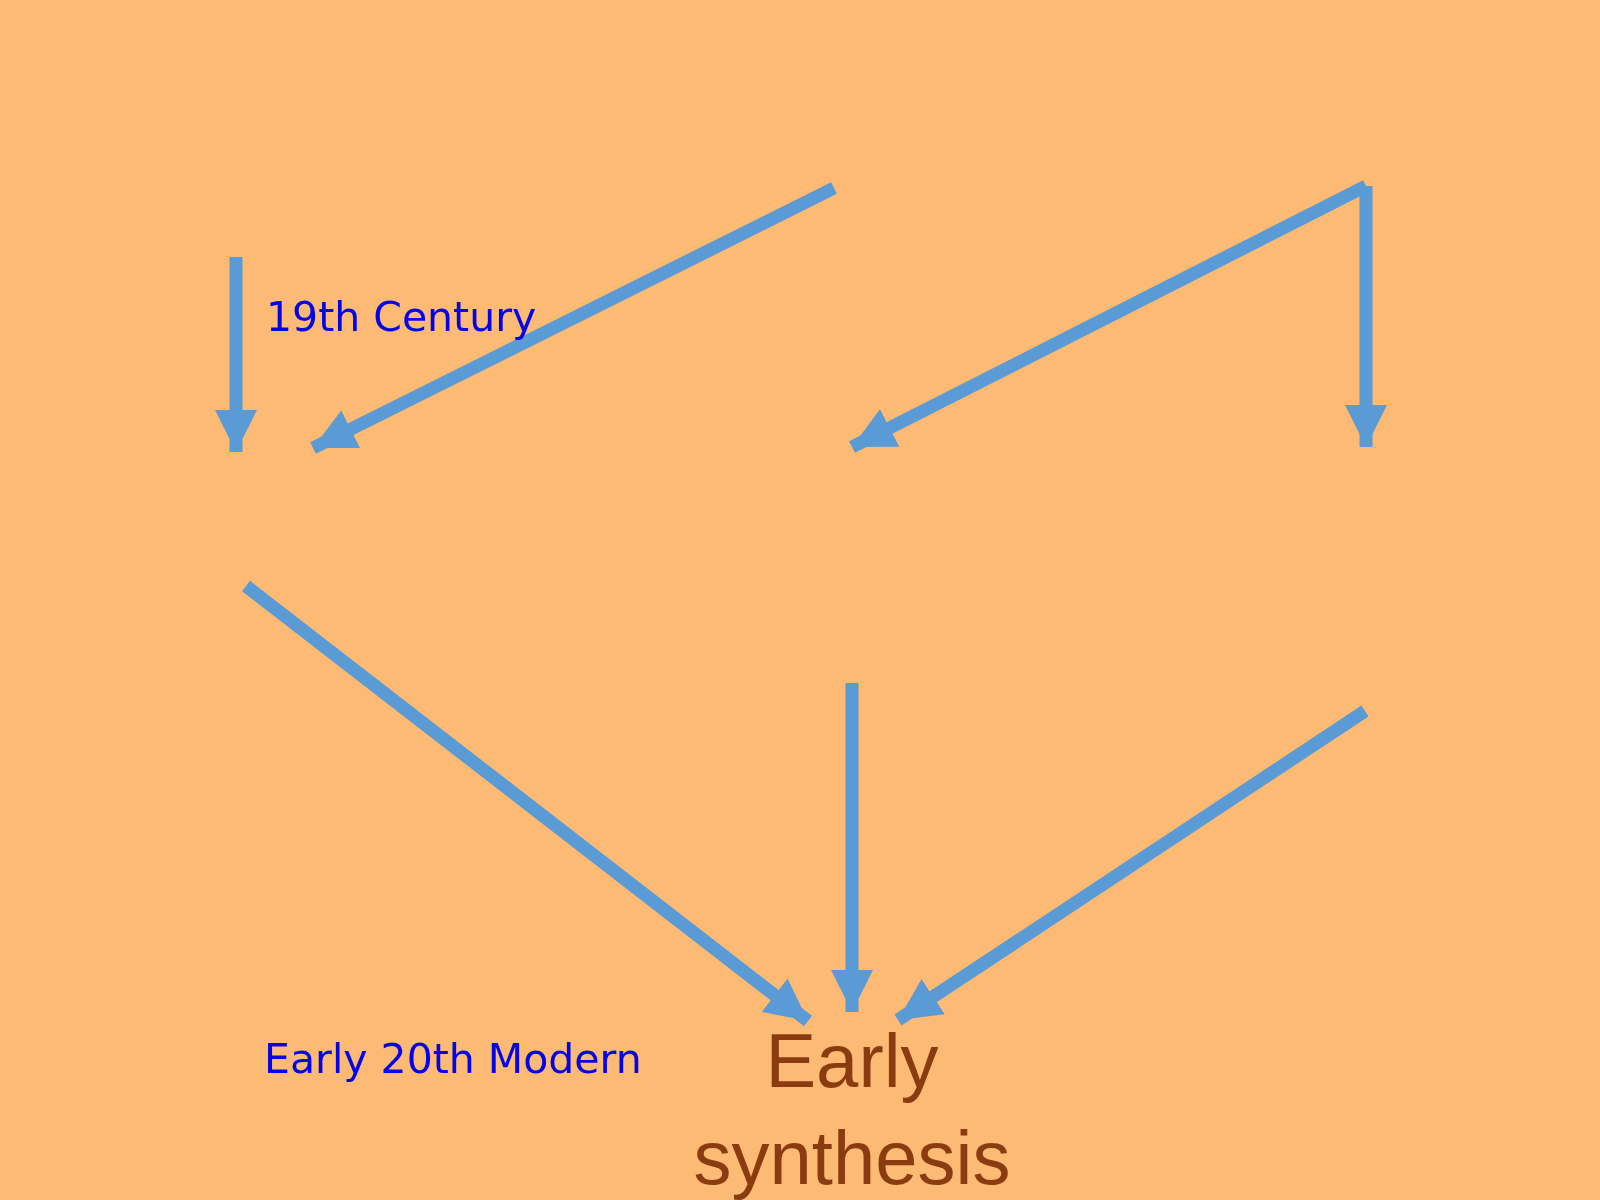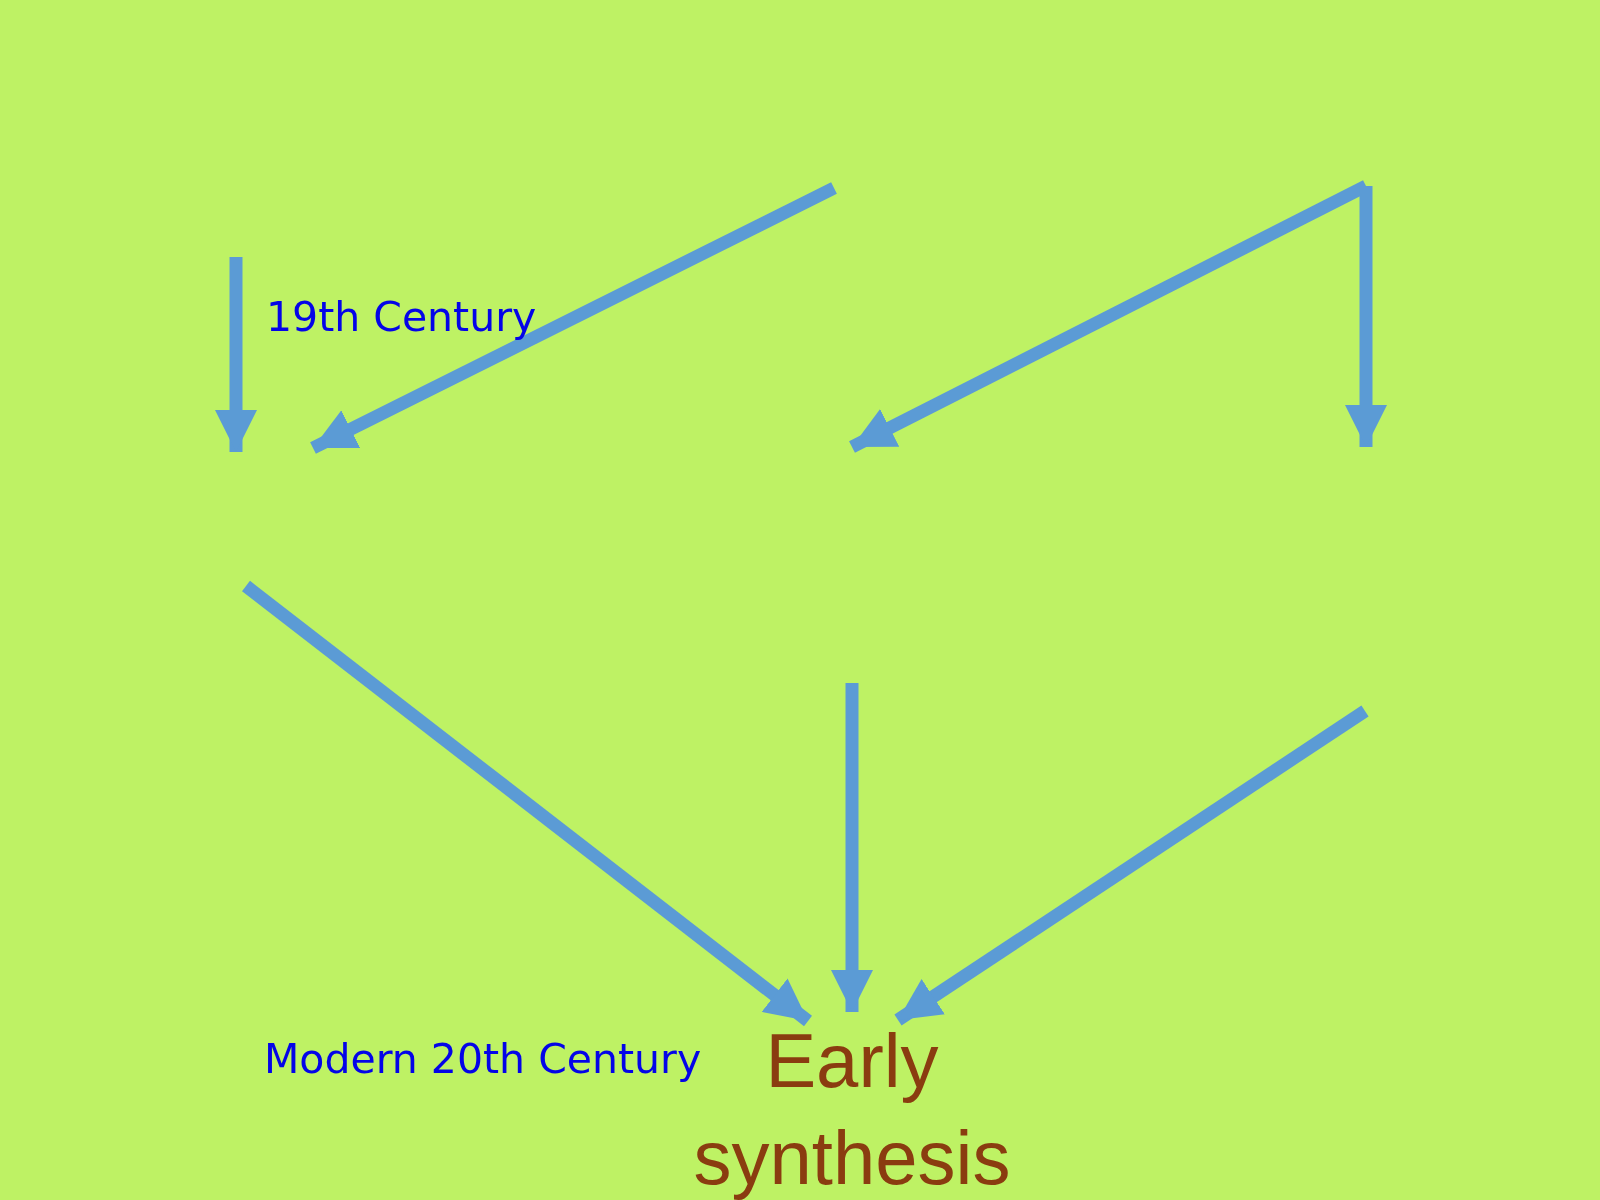--- a/index.html
+++ b/index.html
@@ -47,41 +47,41 @@
     text-align: center;
     font-family: "Liberation Sans", sans-serif;
     font-size: 76px;
     line-height: 97px;
     white-space: nowrap;
   }
 </style>
 </head>
 <body>
 
-<div class="canvas" style="background: #bef264;">
+<div class="canvas" style="background: #fdba74;">
 
   <svg id="arrow-layer" viewBox="0 0 1600 1200" xmlns="http://www.w3.org/2000/svg">
     <defs>
       <marker id="arrowhead" viewBox="0 0 10 10" refX="10" refY="5" markerWidth="3.25" markerHeight="3.25" orient="auto" markerUnits="strokeWidth">
         <polygon points="0,0 10,5 0,10" fill="#5B9BD5"></polygon>
       </marker>
     </defs>
     <g id="arrow-group">
         <line x1="236" y1="257" x2="236" y2="452" stroke="#5B9BD5" stroke-width="13" marker-end="url(#arrowhead)"></line>
         <line x1="834" y1="188" x2="313" y2="448" stroke="#5B9BD5" stroke-width="13" marker-end="url(#arrowhead)"></line>
         <line x1="1366" y1="186" x2="852" y2="447" stroke="#5B9BD5" stroke-width="13" marker-end="url(#arrowhead)"></line>
         <line x1="1366" y1="186" x2="1366" y2="447" stroke="#5B9BD5" stroke-width="13" marker-end="url(#arrowhead)"></line>
         <line x1="246" y1="586" x2="808" y2="1021" stroke="#5B9BD5" stroke-width="13" marker-end="url(#arrowhead)"></line>
         <line x1="852" y1="683" x2="852" y2="1012" stroke="#5B9BD5" stroke-width="13" marker-end="url(#arrowhead)"></line>
         <line x1="1365" y1="711" x2="898" y2="1020" stroke="#5B9BD5" stroke-width="13" marker-end="url(#arrowhead)"></line>
       </g>
   </svg>
 
   <div class="era-label" id="label-19th" style="color: rgb(4, 4, 232);">19th Century</div>
 
-  <div class="era-label" id="label-early20th" style="color: rgb(4, 4, 232);">Modern 20th Century</div>
+  <div class="era-label" id="label-early20th" style="color: rgb(4, 4, 232);">Early 20th Modern</div>
 
   <div class="result-label" style="color: rgb(138, 60, 16);">
     <div>Early</div>
     <div>synthesis</div>
   </div>
 
 </div>
 
 </body></html>

